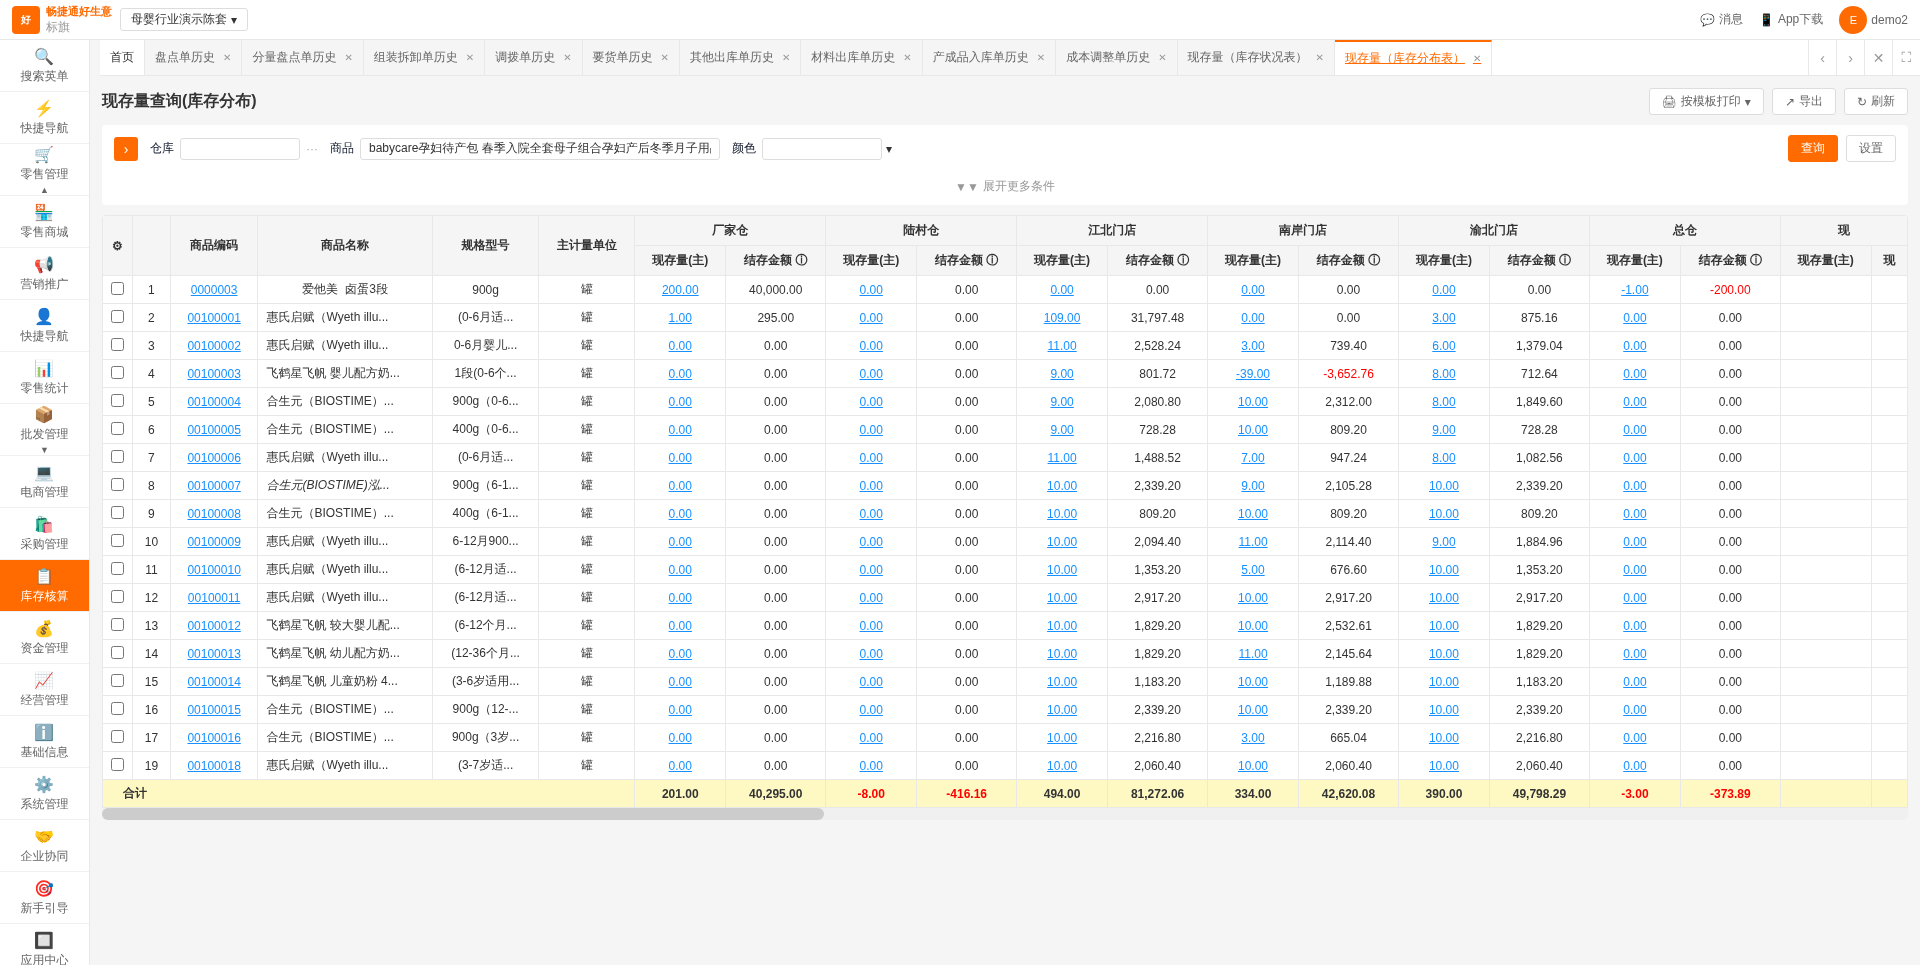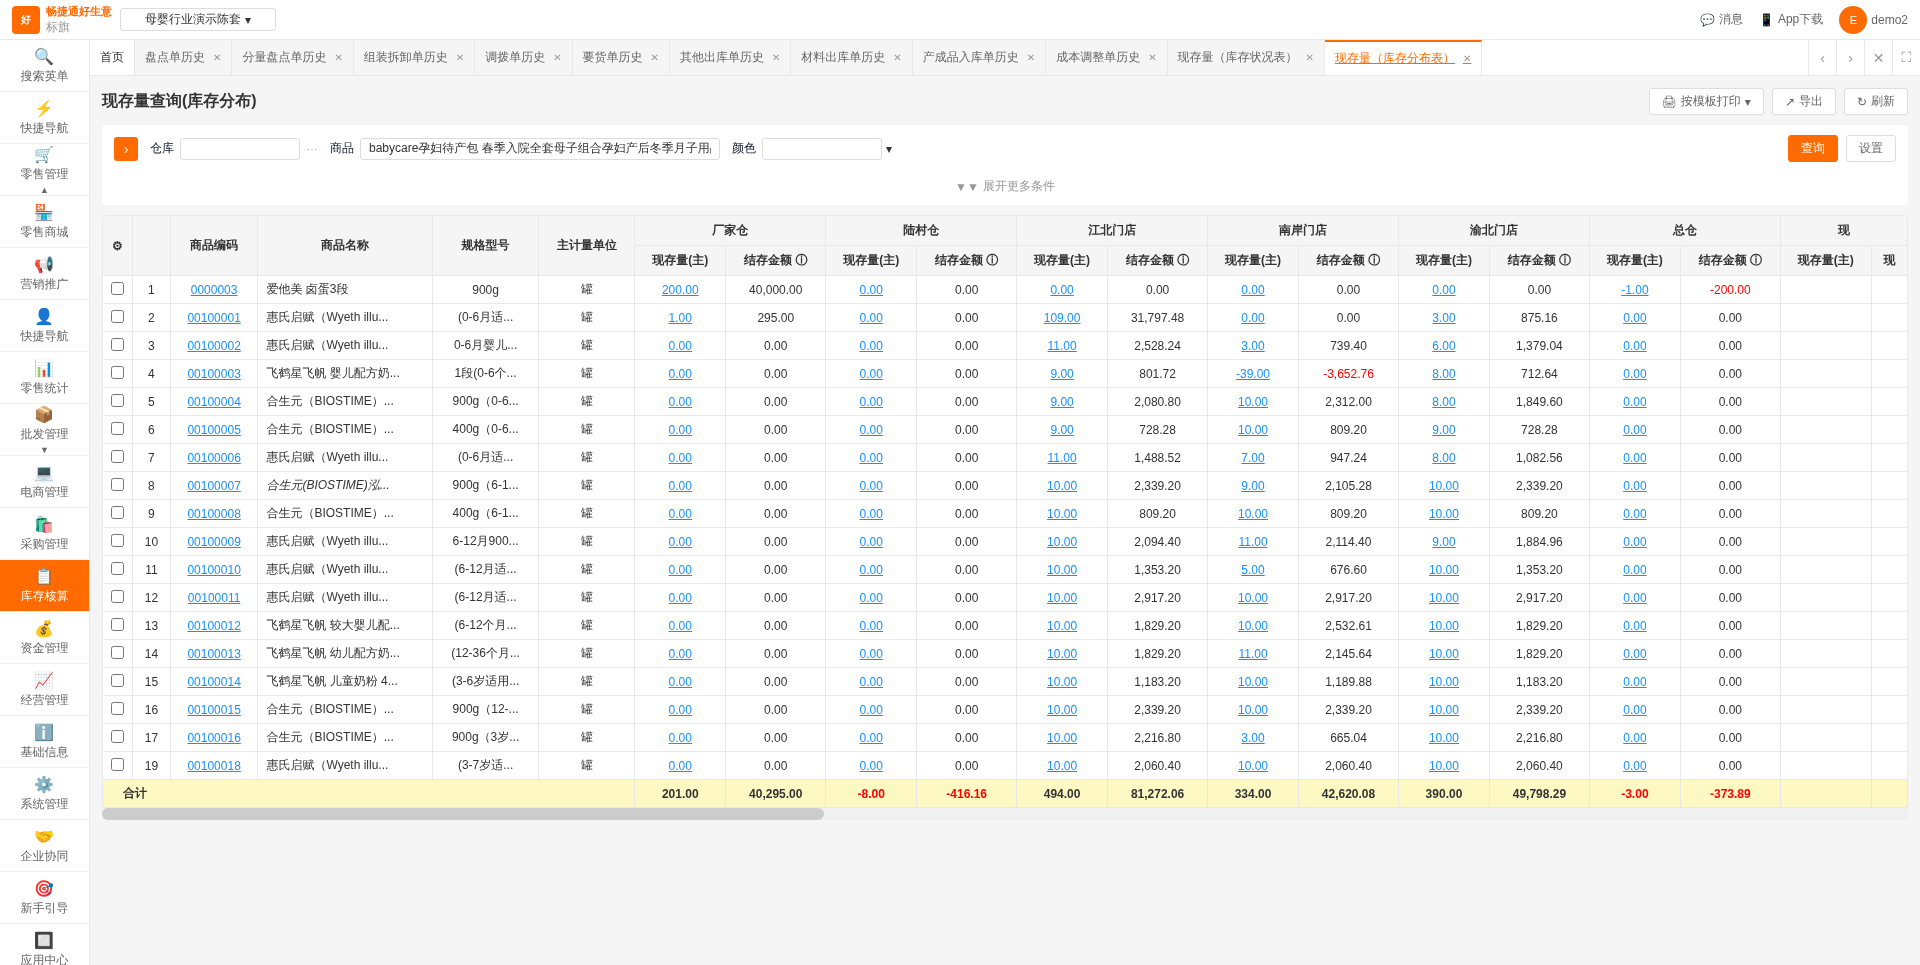--- a/index.html
+++ b/index.html
@@ -14,34 +14,34 @@
       align-items: center;
       justify-content: space-between;
       padding: 0 12px;
       position: fixed;
       top: 0; left: 0; right: 0;
       z-index: 100;
     }
     .top-bar-left { display: flex; align-items: center; gap: 8px; }
     .logo-area { display: flex; align-items: center; gap: 6px; }
     .logo-icon { width: 28px; height: 28px; background: #ff6b00; border-radius: 4px; display: flex; align-items: center; justify-content: center; color: white; font-size: 10px; font-weight: bold; }
-    .dropdown-select { display: flex; align-items: center; gap: 4px; padding: 2px 24px; border: 1px solid #ddd; border-radius: 3px; cursor: pointer; font-size: 12px; color: #333; }
+    .dropdown-select { display: flex; align-items: center; gap: 4px; padding: 2px 10px; border: 1px solid #ddd; border-radius: 3px; cursor: pointer; font-size: 12px; color: #333; }
     .top-bar-right { display: flex; align-items: center; gap: 16px; }
     .top-bar-btn { display: flex; align-items: center; gap: 4px; font-size: 12px; color: #666; cursor: pointer; }
     .user-avatar { width: 28px; height: 28px; border-radius: 50%; background: #ff6b00; display: flex; align-items: center; justify-content: center; color: white; font-size: 11px; }
 
     
     .tab-bar {
       height: 36px;
       background: #fff;
       border-bottom: 1px solid #e8e8e8;
       display: flex;
       align-items: center;
       position: fixed;
-      top: 40px; left: 90px; right: 0;
+      top: 40px; left: 100px; right: 0;
       z-index: 99;
       overflow: hidden;
     }
     .tab-item {
       display: flex;
       align-items: center;
       gap: 4px;
       padding: 0 10px;
       height: 36px;
       border-right: 1px solid #e8e8e8;
@@ -444,21 +444,21 @@
           <th>结存金额 ⓘ</th>
           <th>现存量(主)</th>
           <th>现</th>
         </tr>
       </thead>
       <tbody id="table-body">
       <tr>
     <td><input type="checkbox" style=""></td>
     <td>1</td>
     <td class="text-link">0000003</td>
-    <td style="text-align:left;max-width:140px;overflow:hidden;text-overflow:ellipsis;">爱他美 卤蛋3段</td>
+    <td style="text-align:center;max-width:140px;overflow:hidden;text-overflow:ellipsis;font-family:Liberation Mono, monospace;">爱他美 卤蛋3段</td>
     <td>900g</td>
     <td>罐</td>
     <td class="text-link">200.00</td>
     <td>40,000.00</td>
     <td class="text-link">0.00</td>
     <td>0.00</td>
     <td class="text-link">0.00</td>
     <td>0.00</td>
     <td class="text-link ">0.00</td>
     <td class="">0.00</td>

